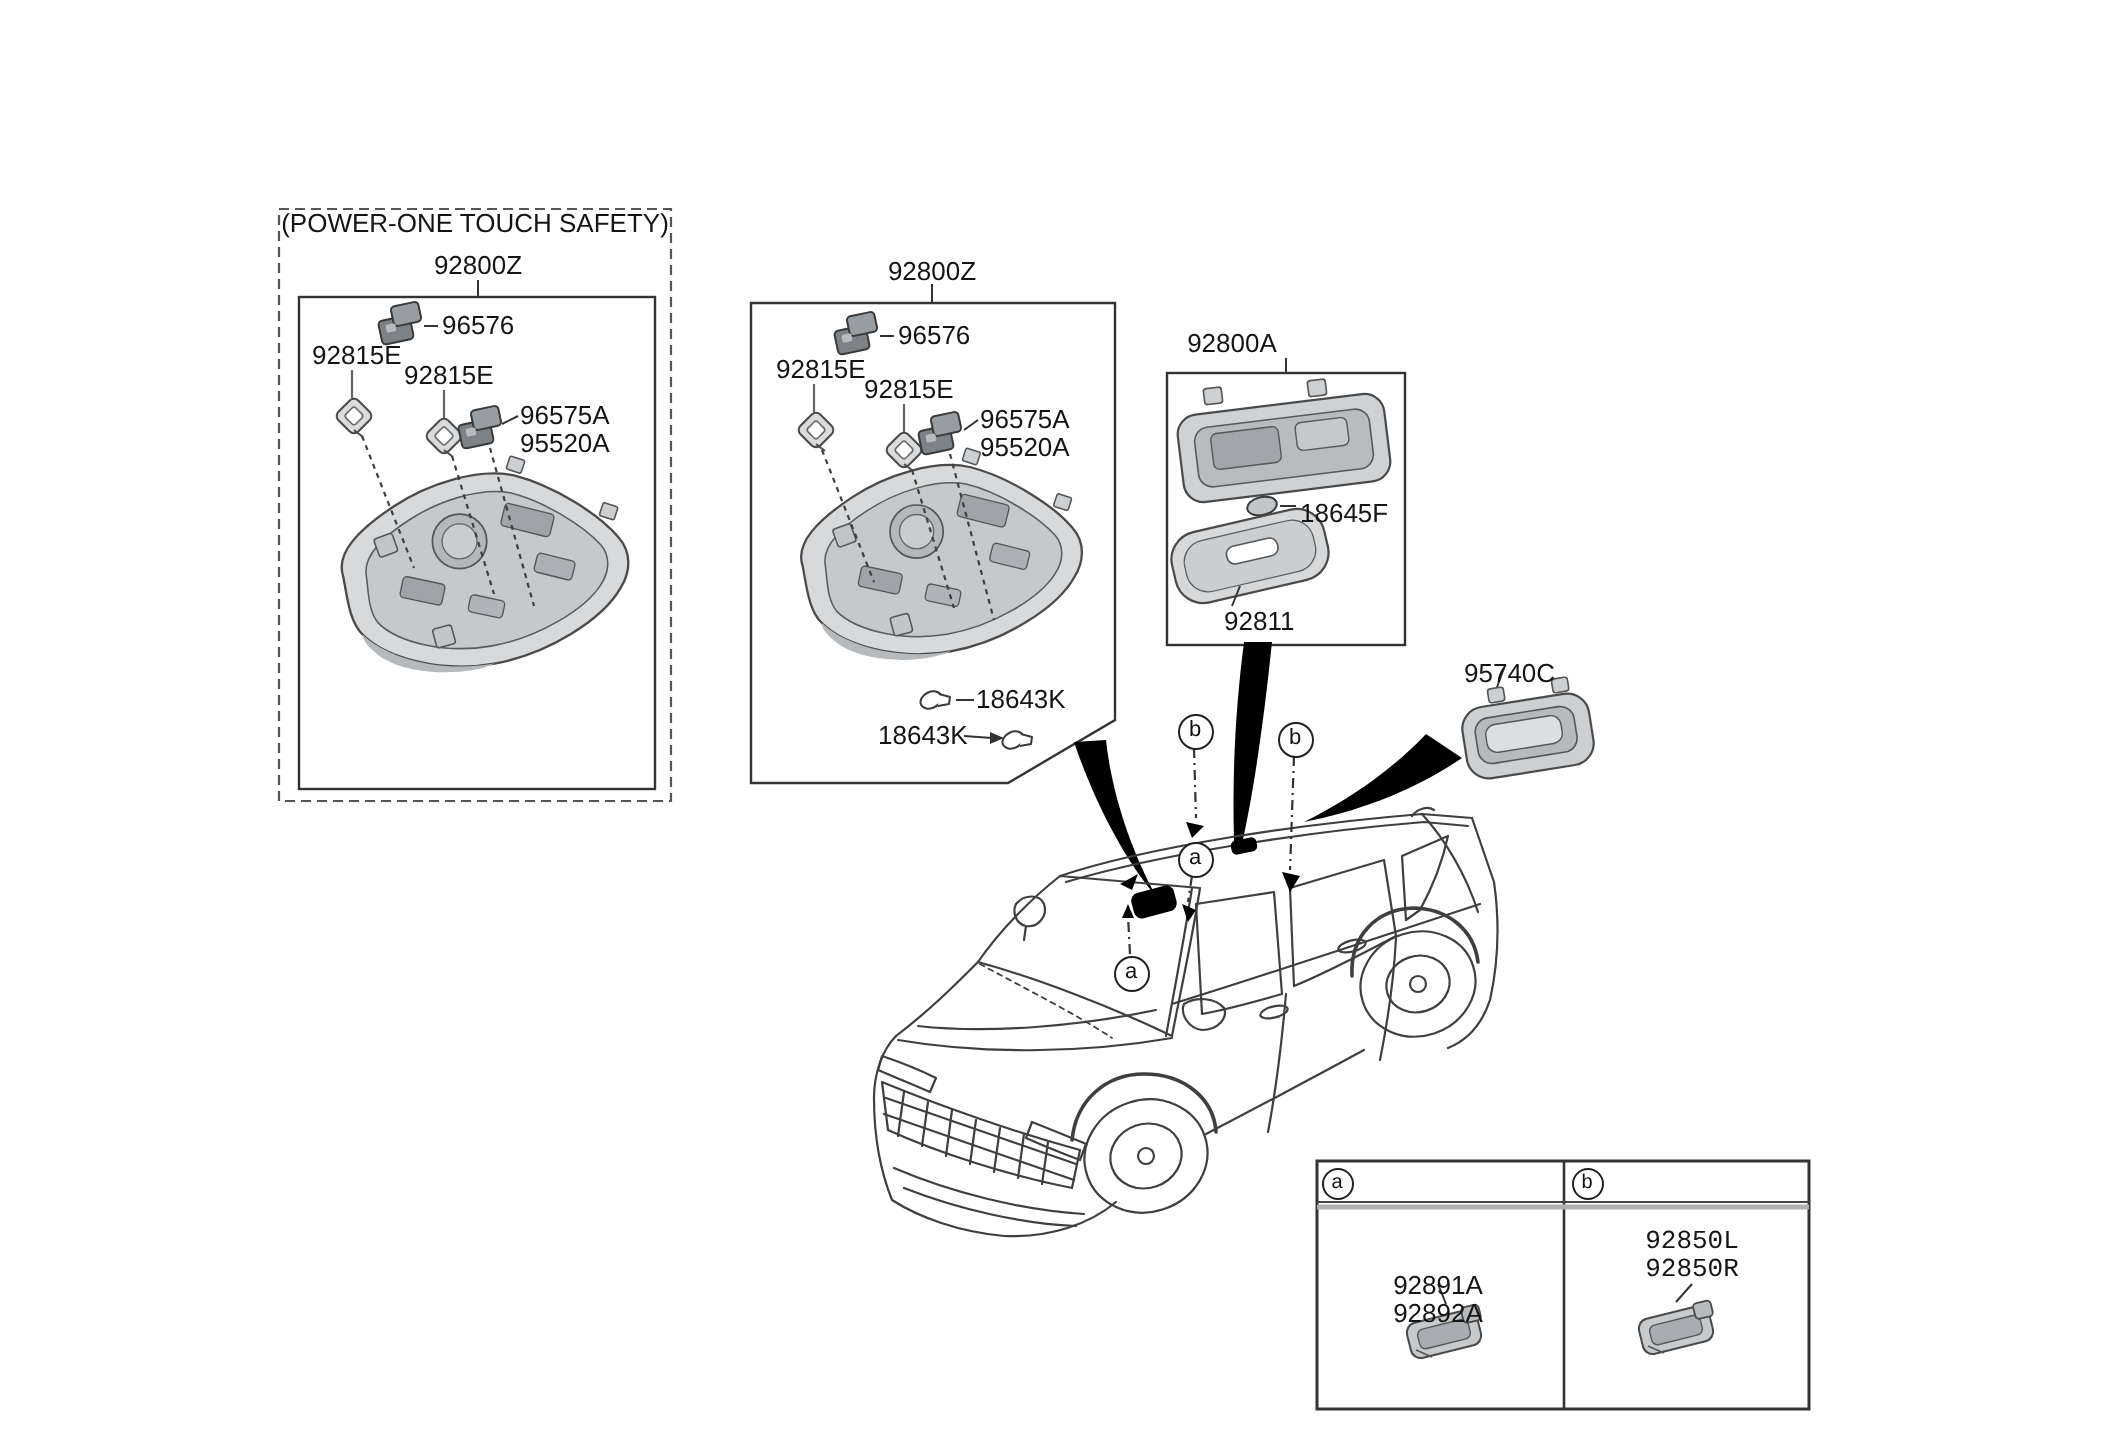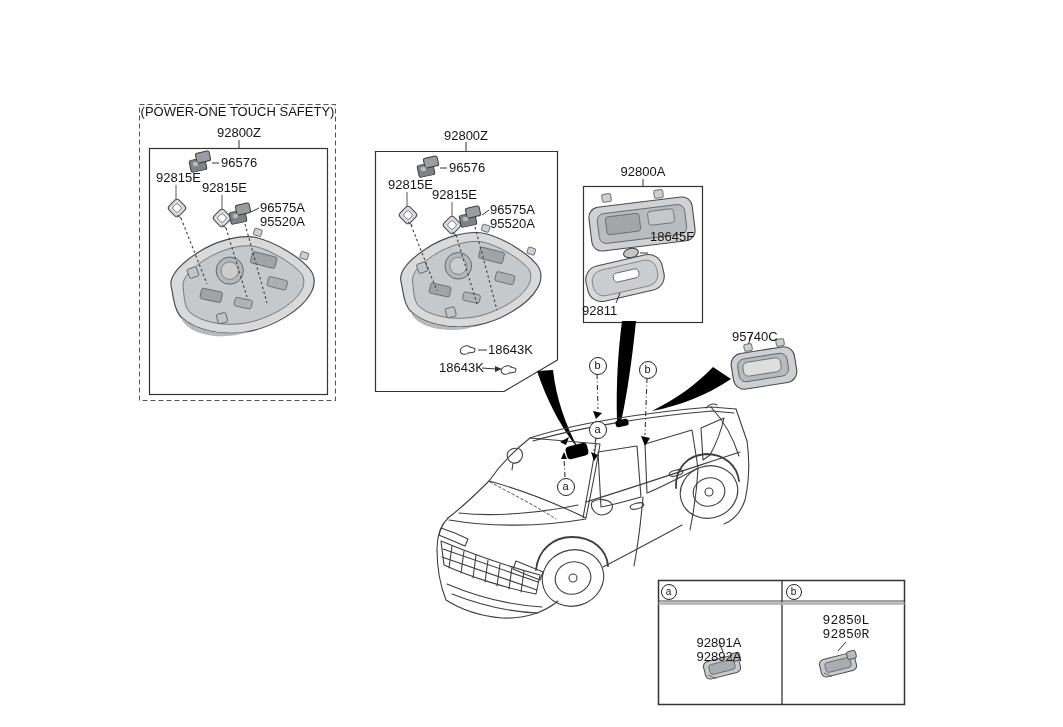--- a/index.html
+++ b/index.html
@@ -242,23 +242,23 @@
 <div class="lbl" style="left:449px;top:161px;">96576</div>
 <div class="lbl" style="left:388px;top:178px;">92815E</div>
 <div class="lbl" style="left:432px;top:188px;">92815E</div>
 <div class="lbl two" style="left:490px;top:203px;">
   <span>96575A</span>
   <span>95520A</span>
 </div>
 <div class="lbl" style="left:488px;top:343px;">18643K</div>
 <div class="lbl" style="left:439px;top:361px;">18643K</div>
 
-<div class="lbl center" style="left:593px;top:165px;width:100px;">92800A</div>
-<div class="lbl" style="left:650px;top:230px;">18645F</div>
-<div class="lbl" style="left:582px;top:304px;">92811</div>
+<div class="lbl center" style="left:566px;top:165px;width:100px;">92800A</div>
+<div class="lbl" style="left:650px;top:250px;">18645F</div>
+<div class="lbl" style="left:612px;top:304px;">92811</div>
 
 <div class="lbl" style="left:732px;top:330px;">95740C</div>
 
 <div class="callout" style="left:588.5px;top:356.5px;">
       <span>b</span>
     </div>
 <div class="callout" style="left:588.5px;top:420.5px;">
       <span>a</span>
     </div>
 <div class="callout" style="left:638.5px;top:360.5px;">

